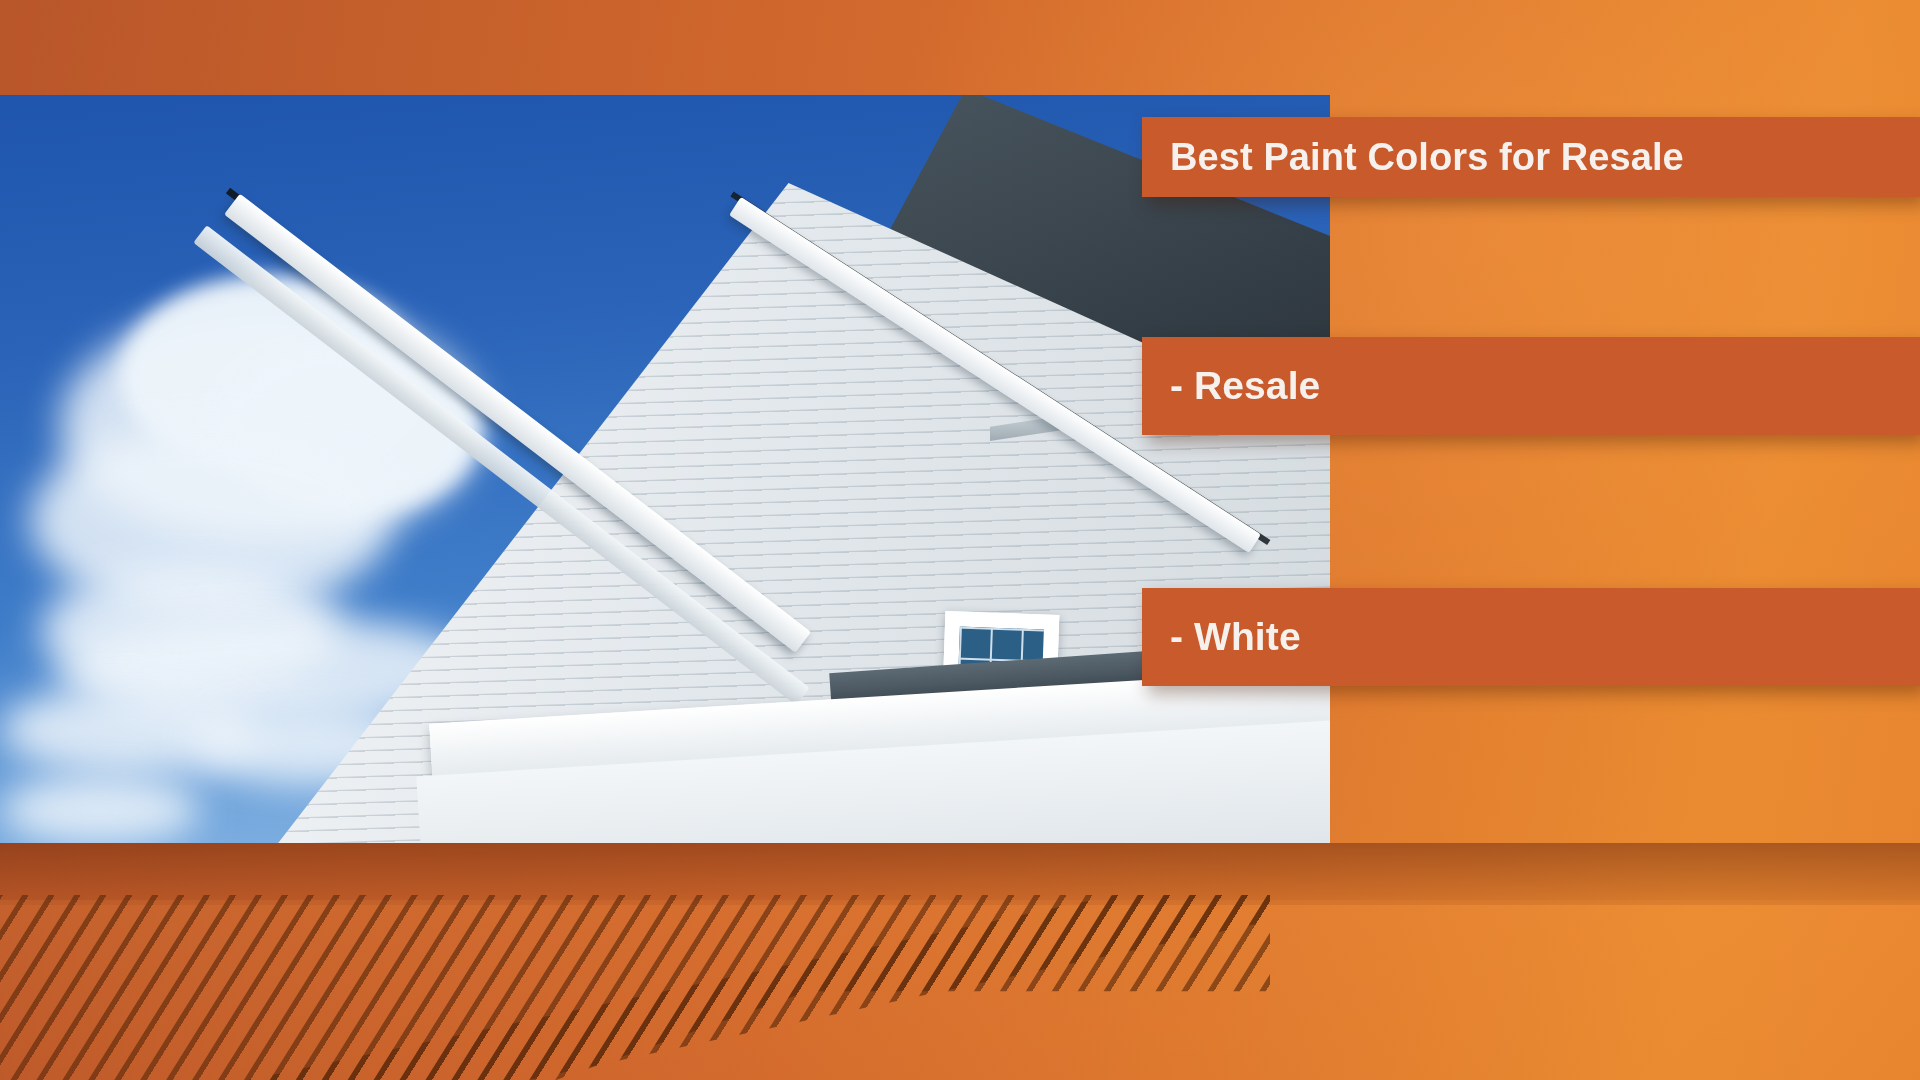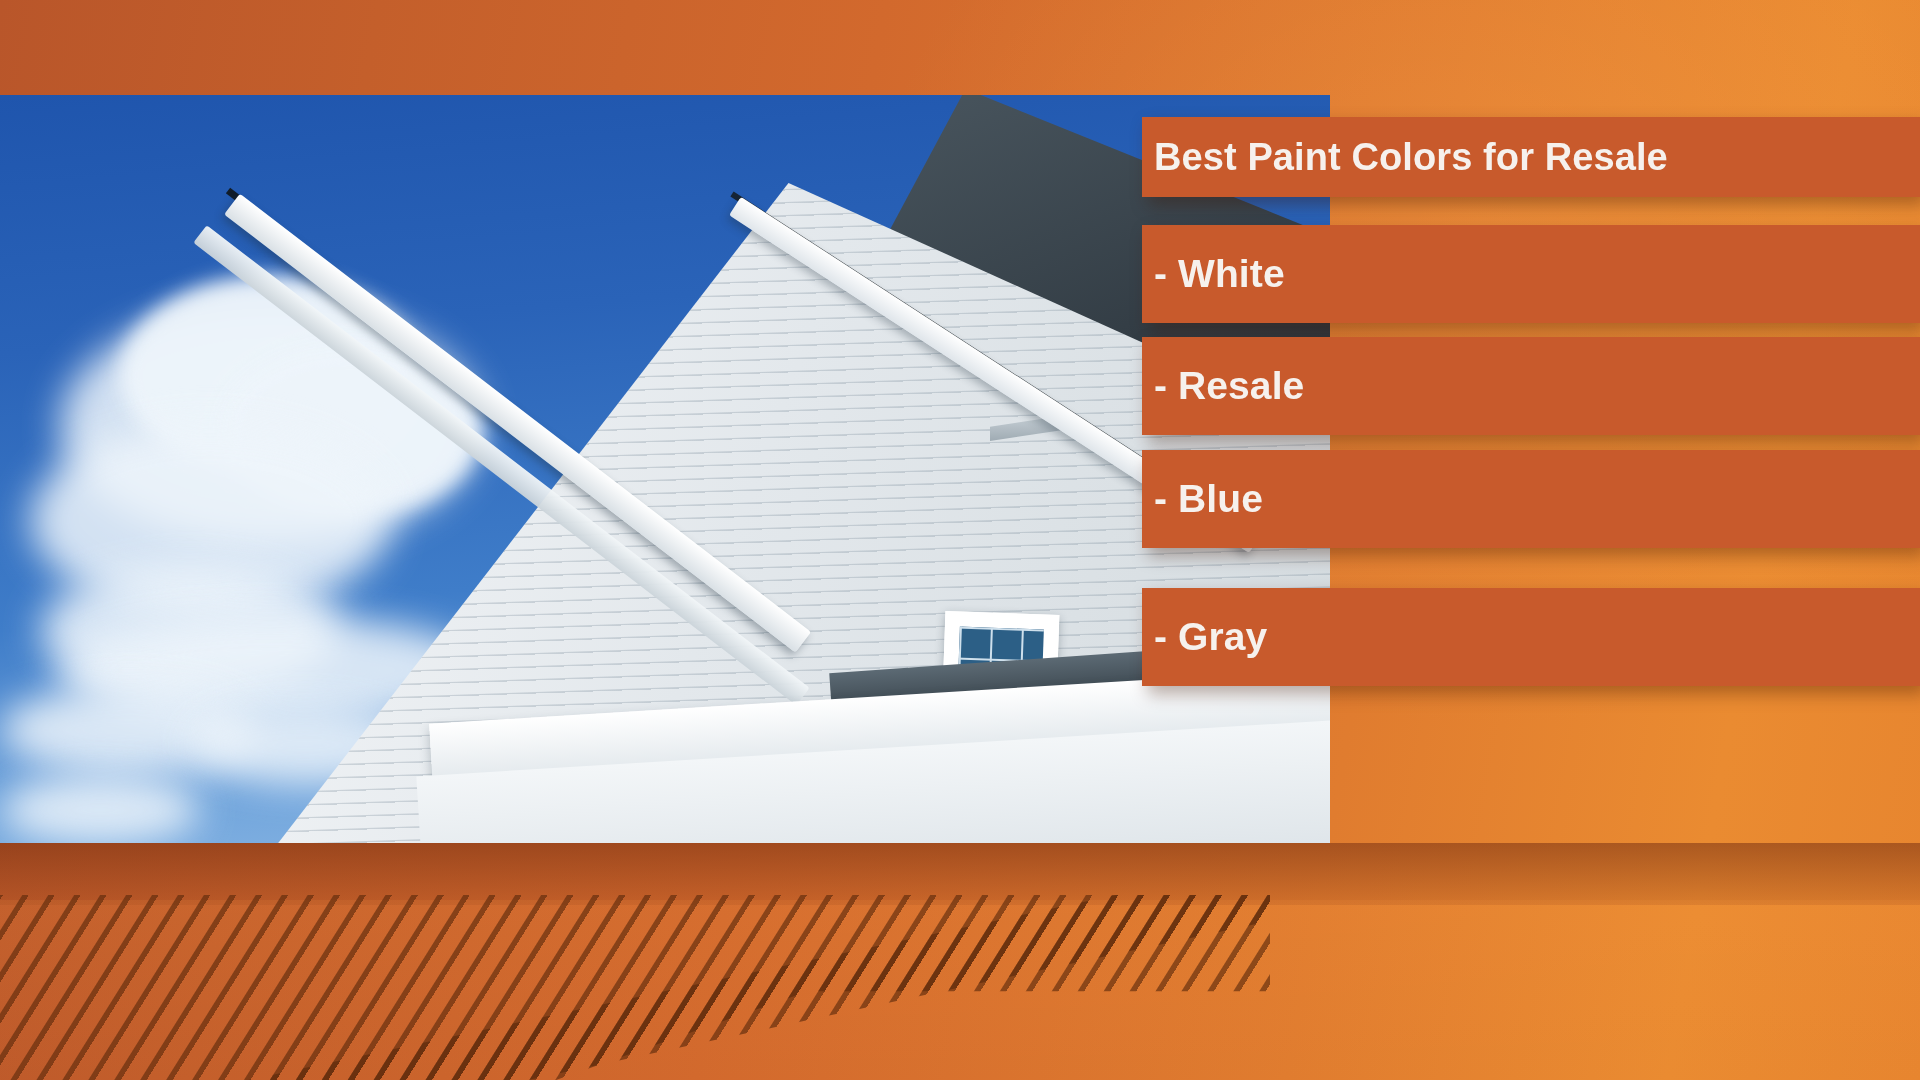--- a/index.html
+++ b/index.html
@@ -137,21 +137,21 @@
     display:flex;align-items:center;
     pointer-events:auto;
   }
   .bar-title{height:80px;top:117px;}
   .bar-item{height:98px;}
   .bar .txt{
     color:#f6f1ed;
     font-weight:bold;
     letter-spacing:.1px;
     white-space:nowrap;
-    padding-left:12px;
+    padding-left:28px;
   }
   .bar-title .txt{font-size:38px;}
   .bar-item  .txt{font-size:39px;}
 
   
   .bottom-band{
     position:absolute;left:0;top:843px;width:1920px;height:62px;
     background:linear-gradient(180deg,rgba(120,48,18,.55),rgba(150,66,26,.20));
   }
   .stripe-wrap{
@@ -223,34 +223,28 @@
       <div class="porchband2"></div>
     </div>
   </div>
 
   <div class="list">
 
     <div class="bar bar-title">
       <span class="txt">Best Paint Colors for Resale</span>
     </div>
 
-    <div class="bar bar-item" style="top:225px;">
-      <span class="txt">- White</span>
-    </div>
 
     <div class="bar bar-item" style="top:337px;">
       <span class="txt">- Resale</span>
     </div>
 
-    <div class="bar bar-item" style="top:450px;">
-      <span class="txt">- Blue</span>
-    </div>
 
     <div class="bar bar-item" style="top:588px;">
-      <span class="txt">- Gray</span>
+      <span class="txt">- White</span>
     </div>
 
   </div>
 
   <div class="bottom-band"></div>
   <div class="bottom-glow"></div>
   <div class="stripe-wrap">
     <div class="stripe-band"></div>
     <div class="stripe-band2"></div>
   </div>

